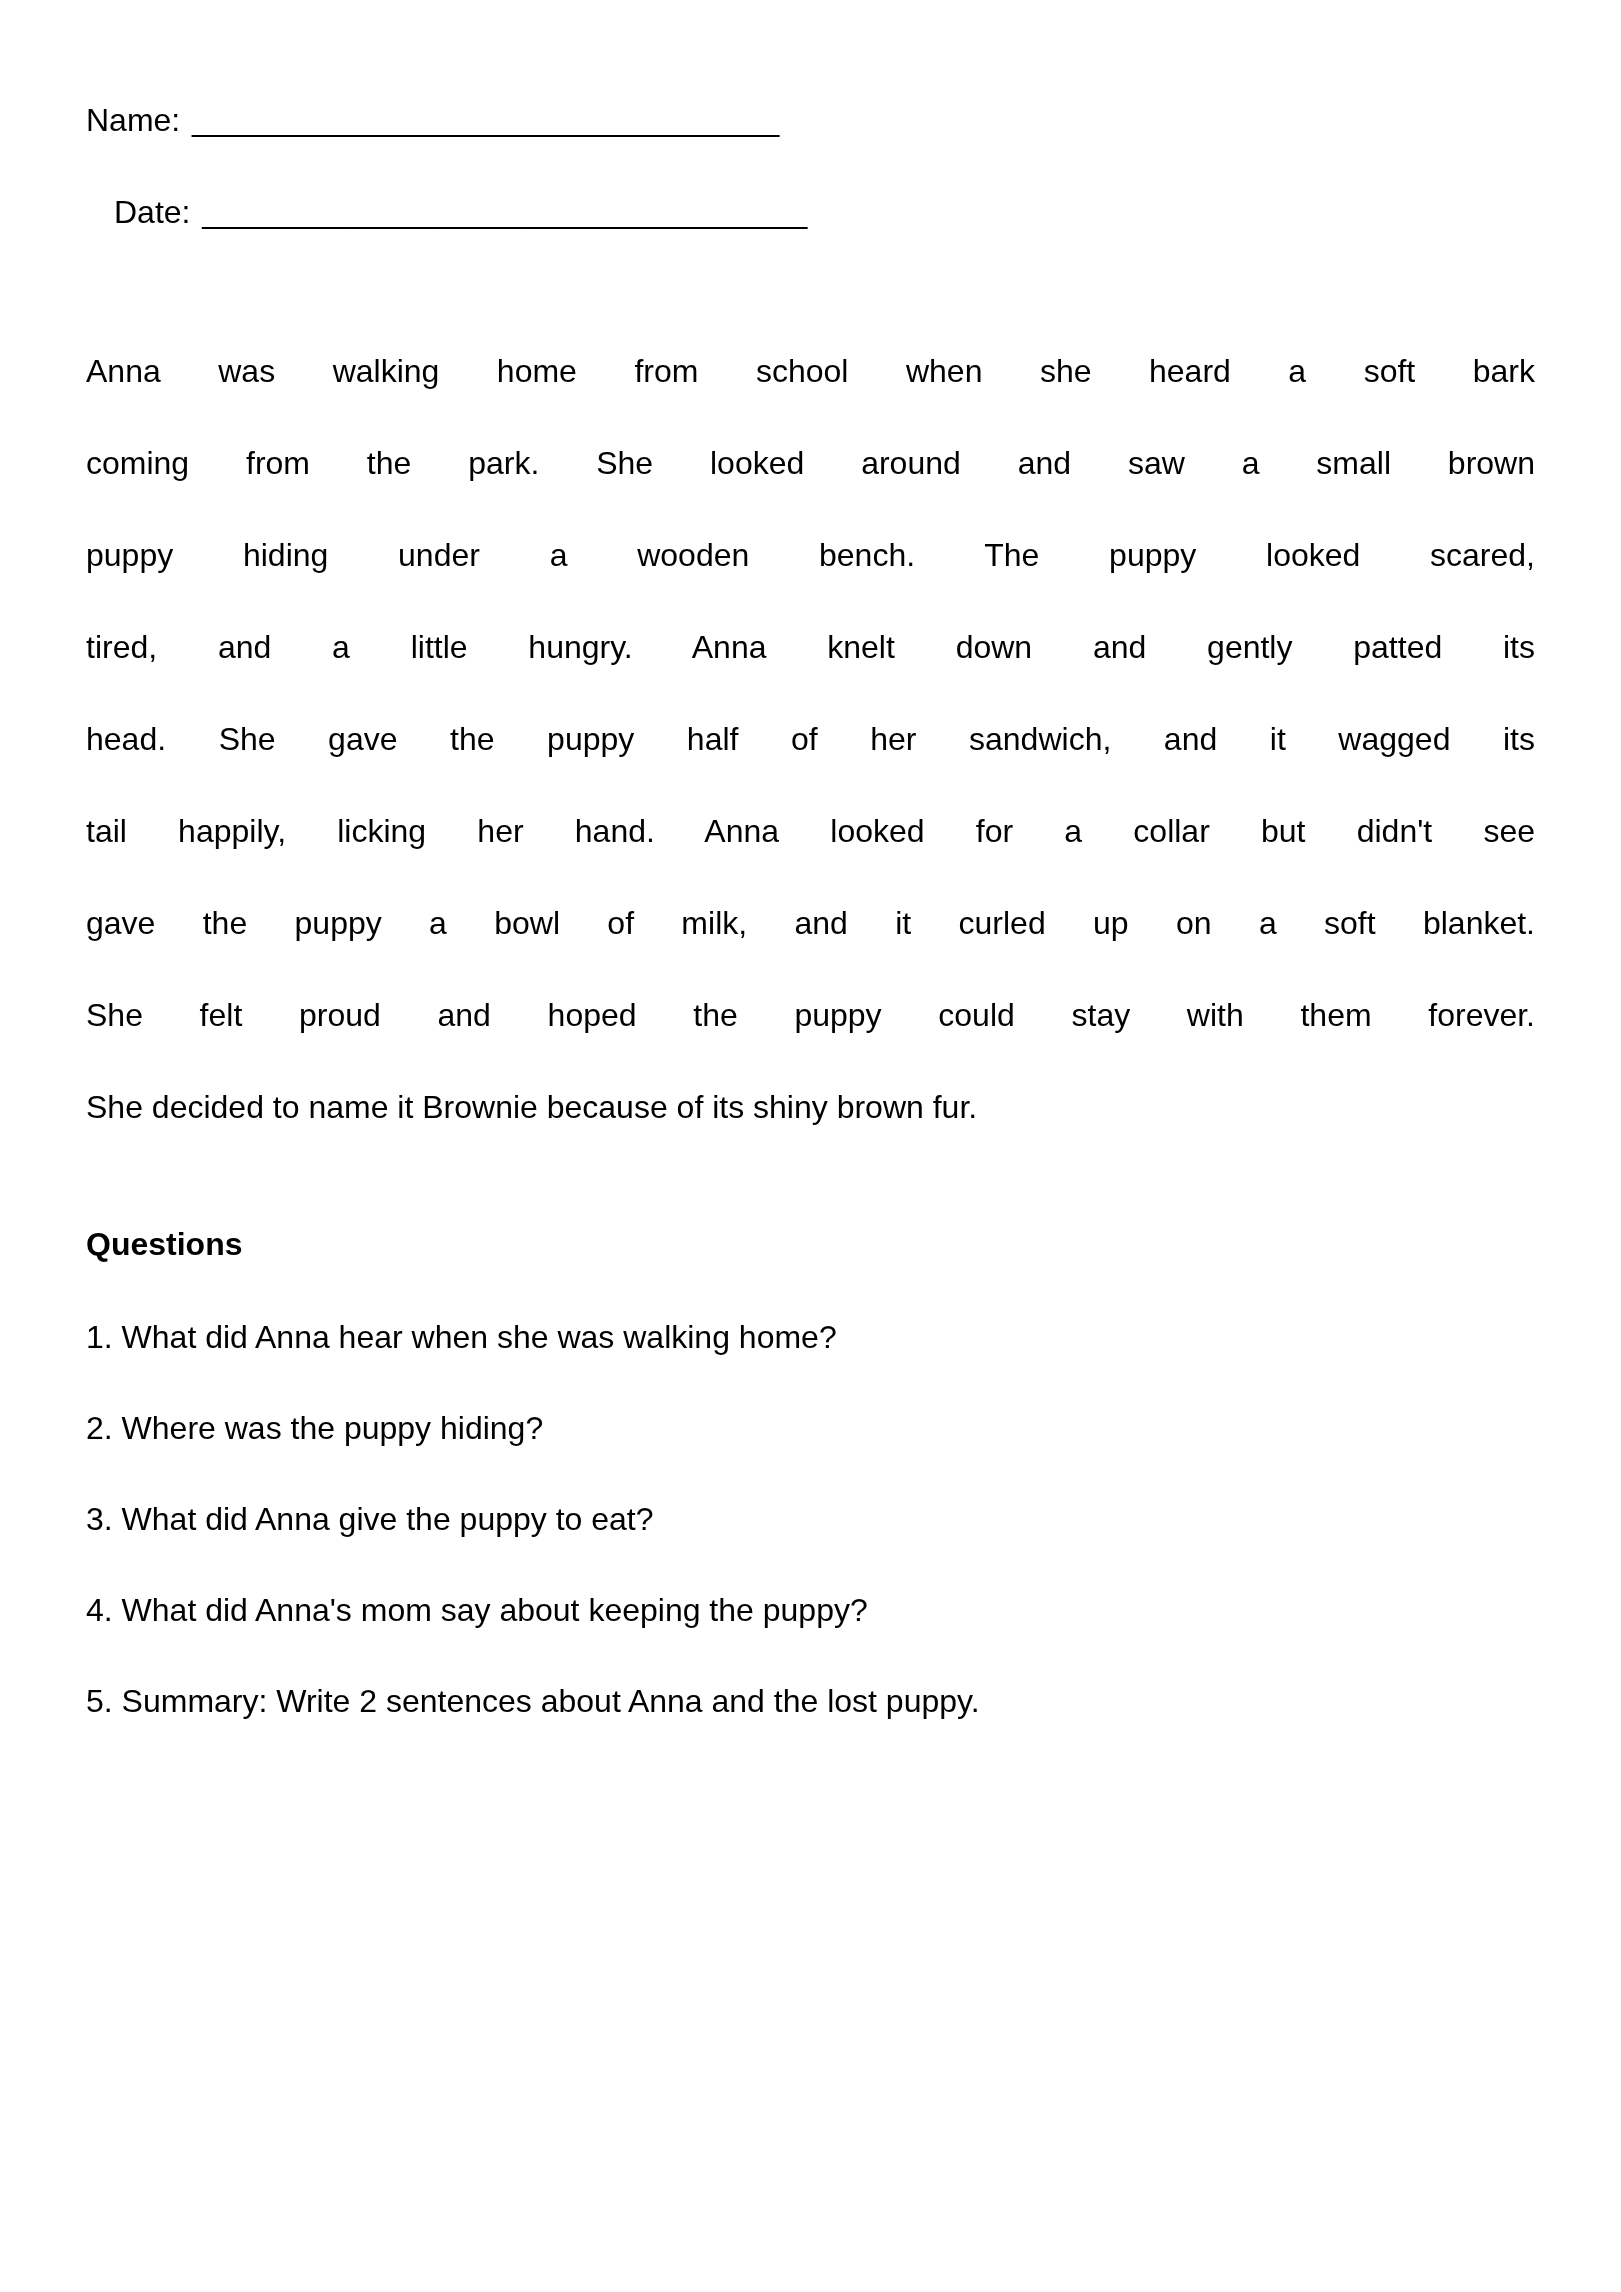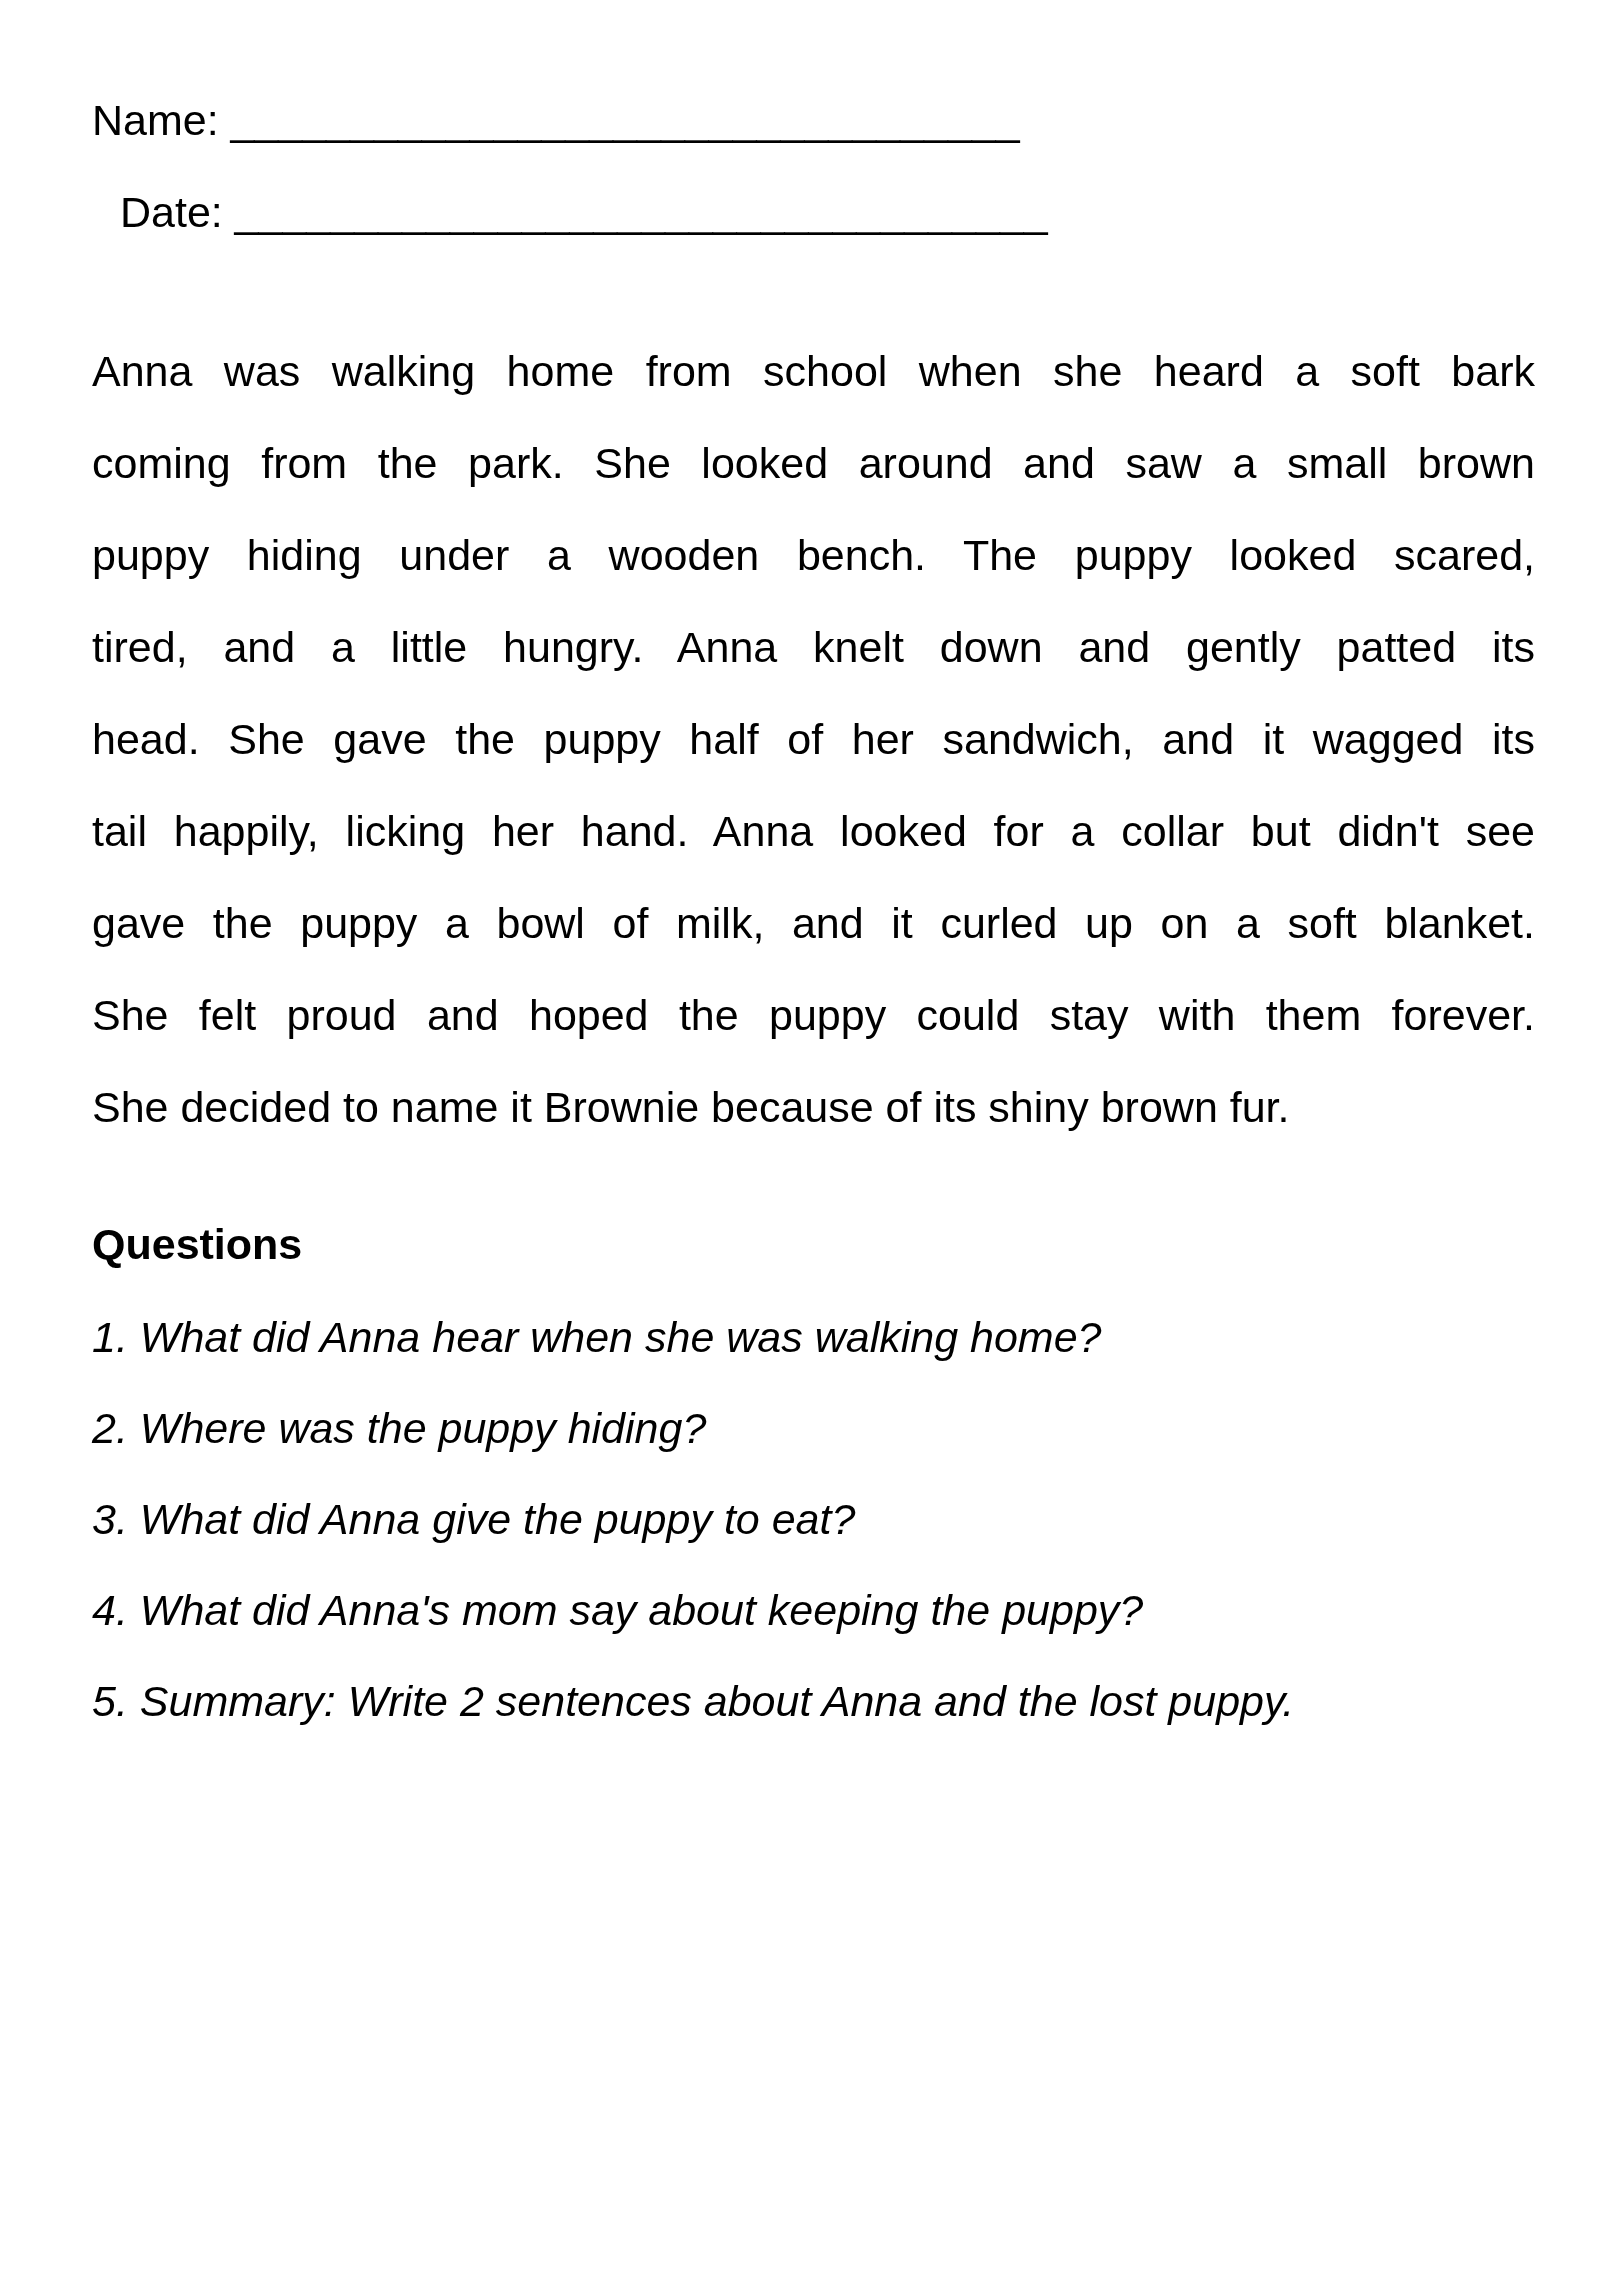--- a/index.html
+++ b/index.html
@@ -7,24 +7,23 @@
     padding: 0;
     background: #ffffff;
   }
   .page {
     position: relative;
     width: 1621px;
     height: 2157px;
     background: #ffffff;
     color: #000000;
     font-family: "Liberation Sans", sans-serif;
-    font-size: 43px;
+    font-size: 32px;
     overflow: hidden;
     box-sizing: border-box;
-    padding-left: 6px;
   }
   .content {
     padding: 0 86px;
   }
   .row {
     line-height: 92px;
     white-space: nowrap;
   }
   .name-row { margin-top: 74px; }
   .date-row { margin-top: 0; margin-left: 28px; }
@@ -55,21 +54,20 @@
     margin-top: 45px;
     line-height: 92px;
     font-weight: bold;
   }
   .questions {
     margin-top: 2px;
   }
   .question-line {
     line-height: 91px;
     white-space: nowrap;
-    font-style: italic;
   }
 </style>
 </head>
 <body>
 
 <div class="page">
   <div class="content">
 
     <div class="row name-row">
       <span>Name:</span><span class="blank">_________________________________</span>

